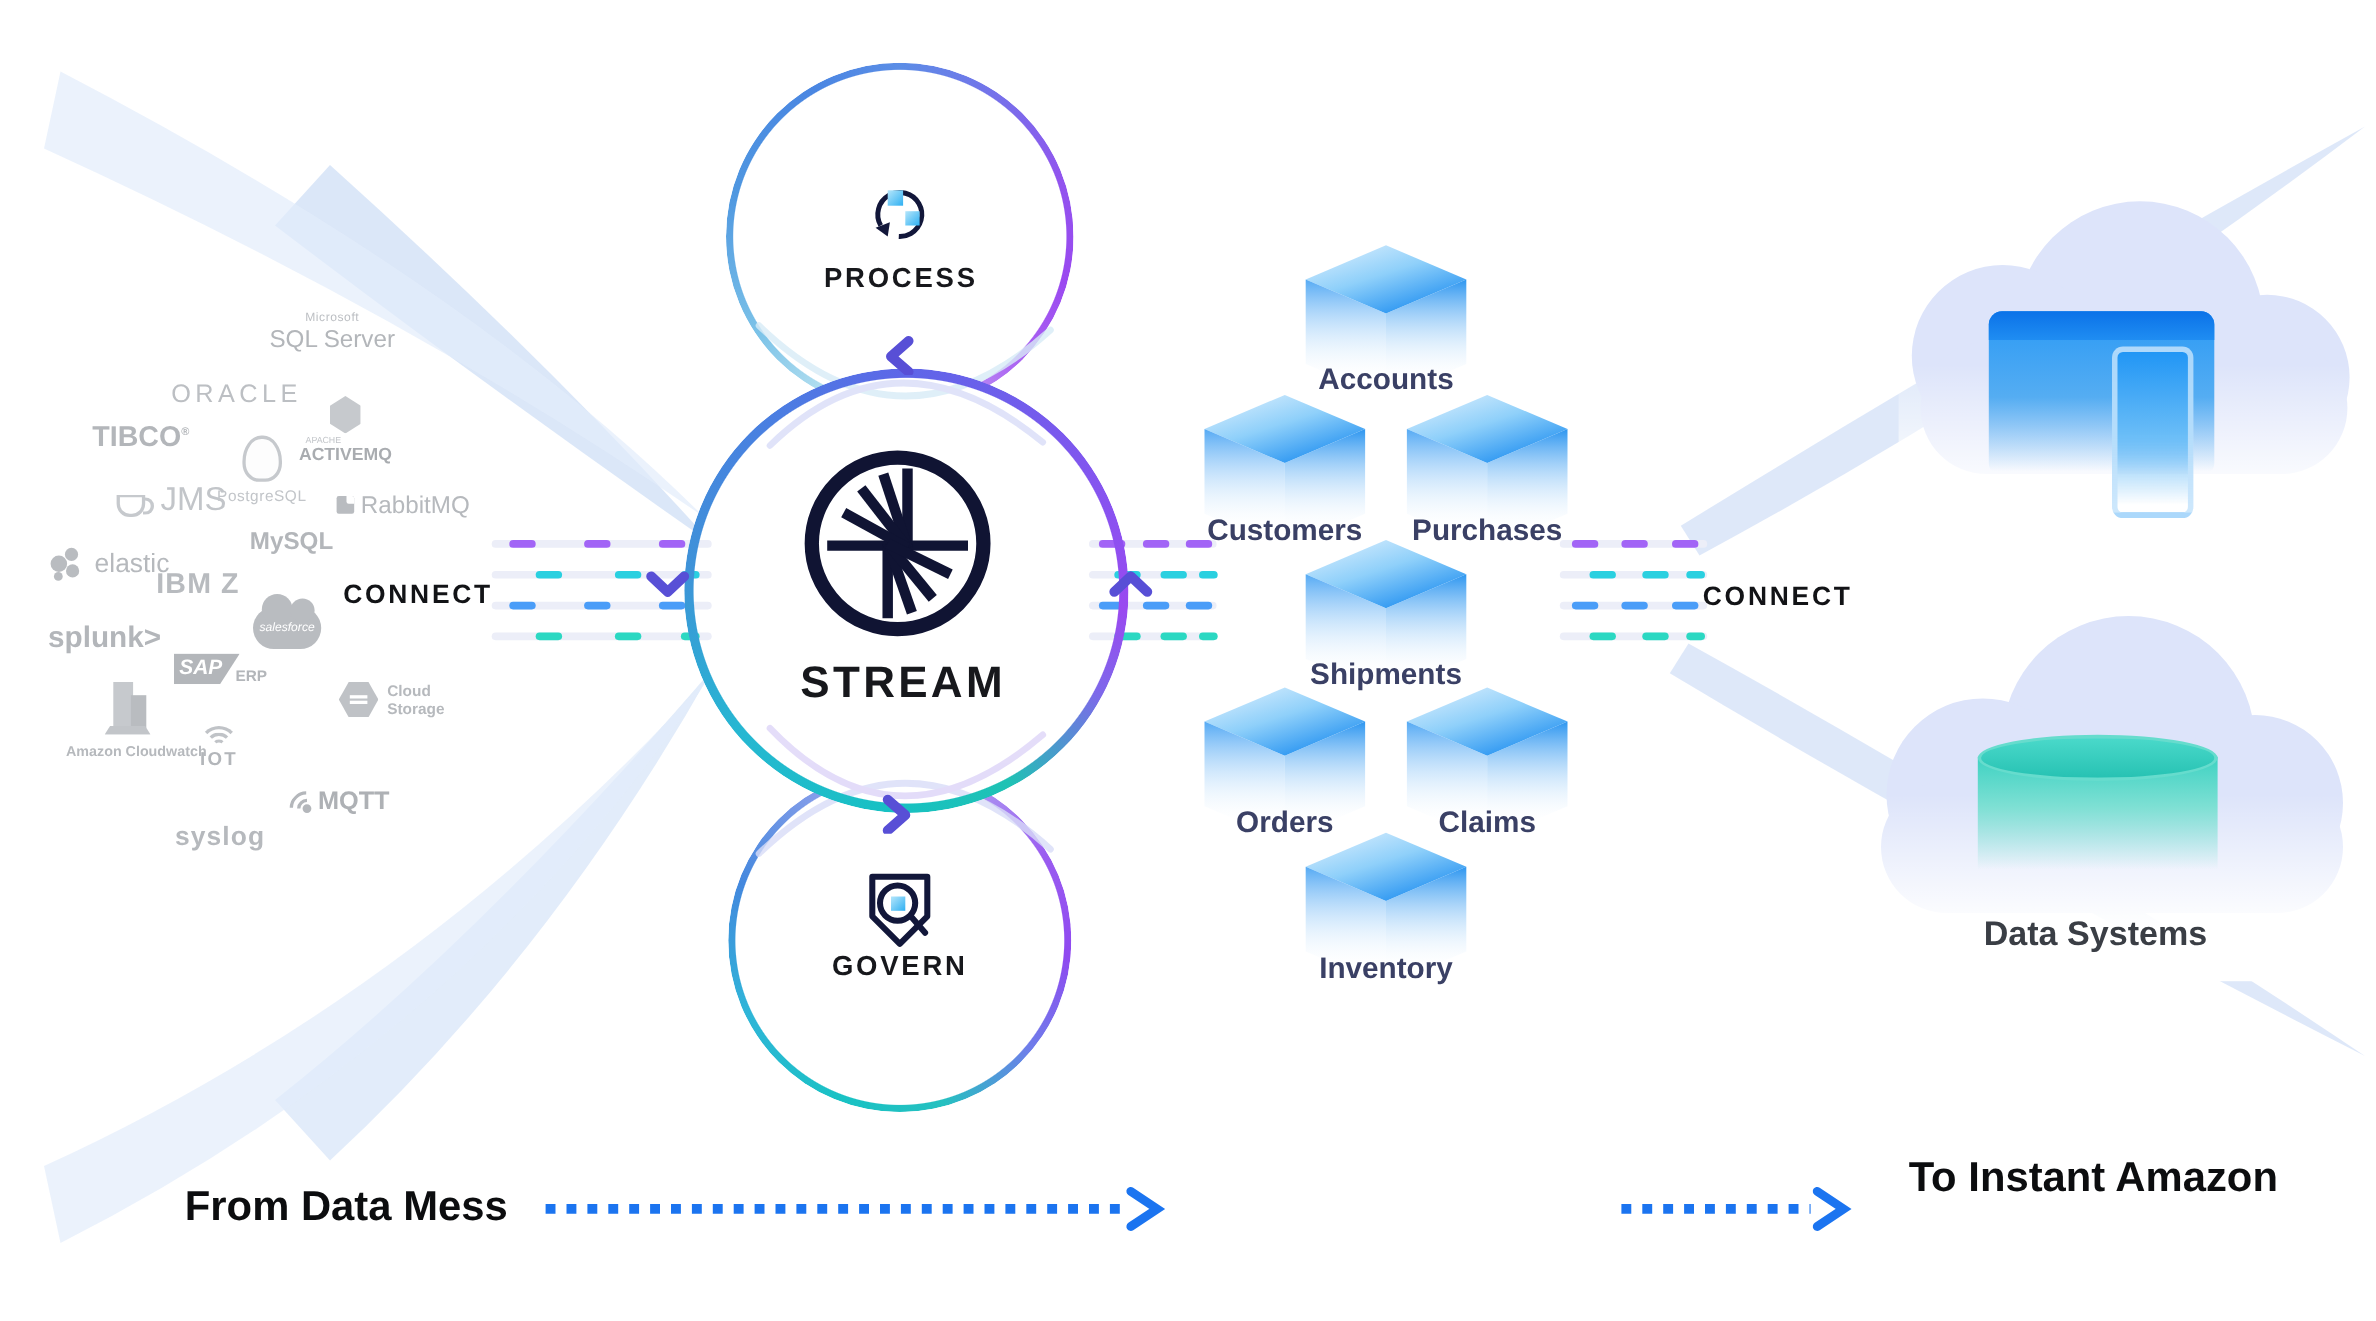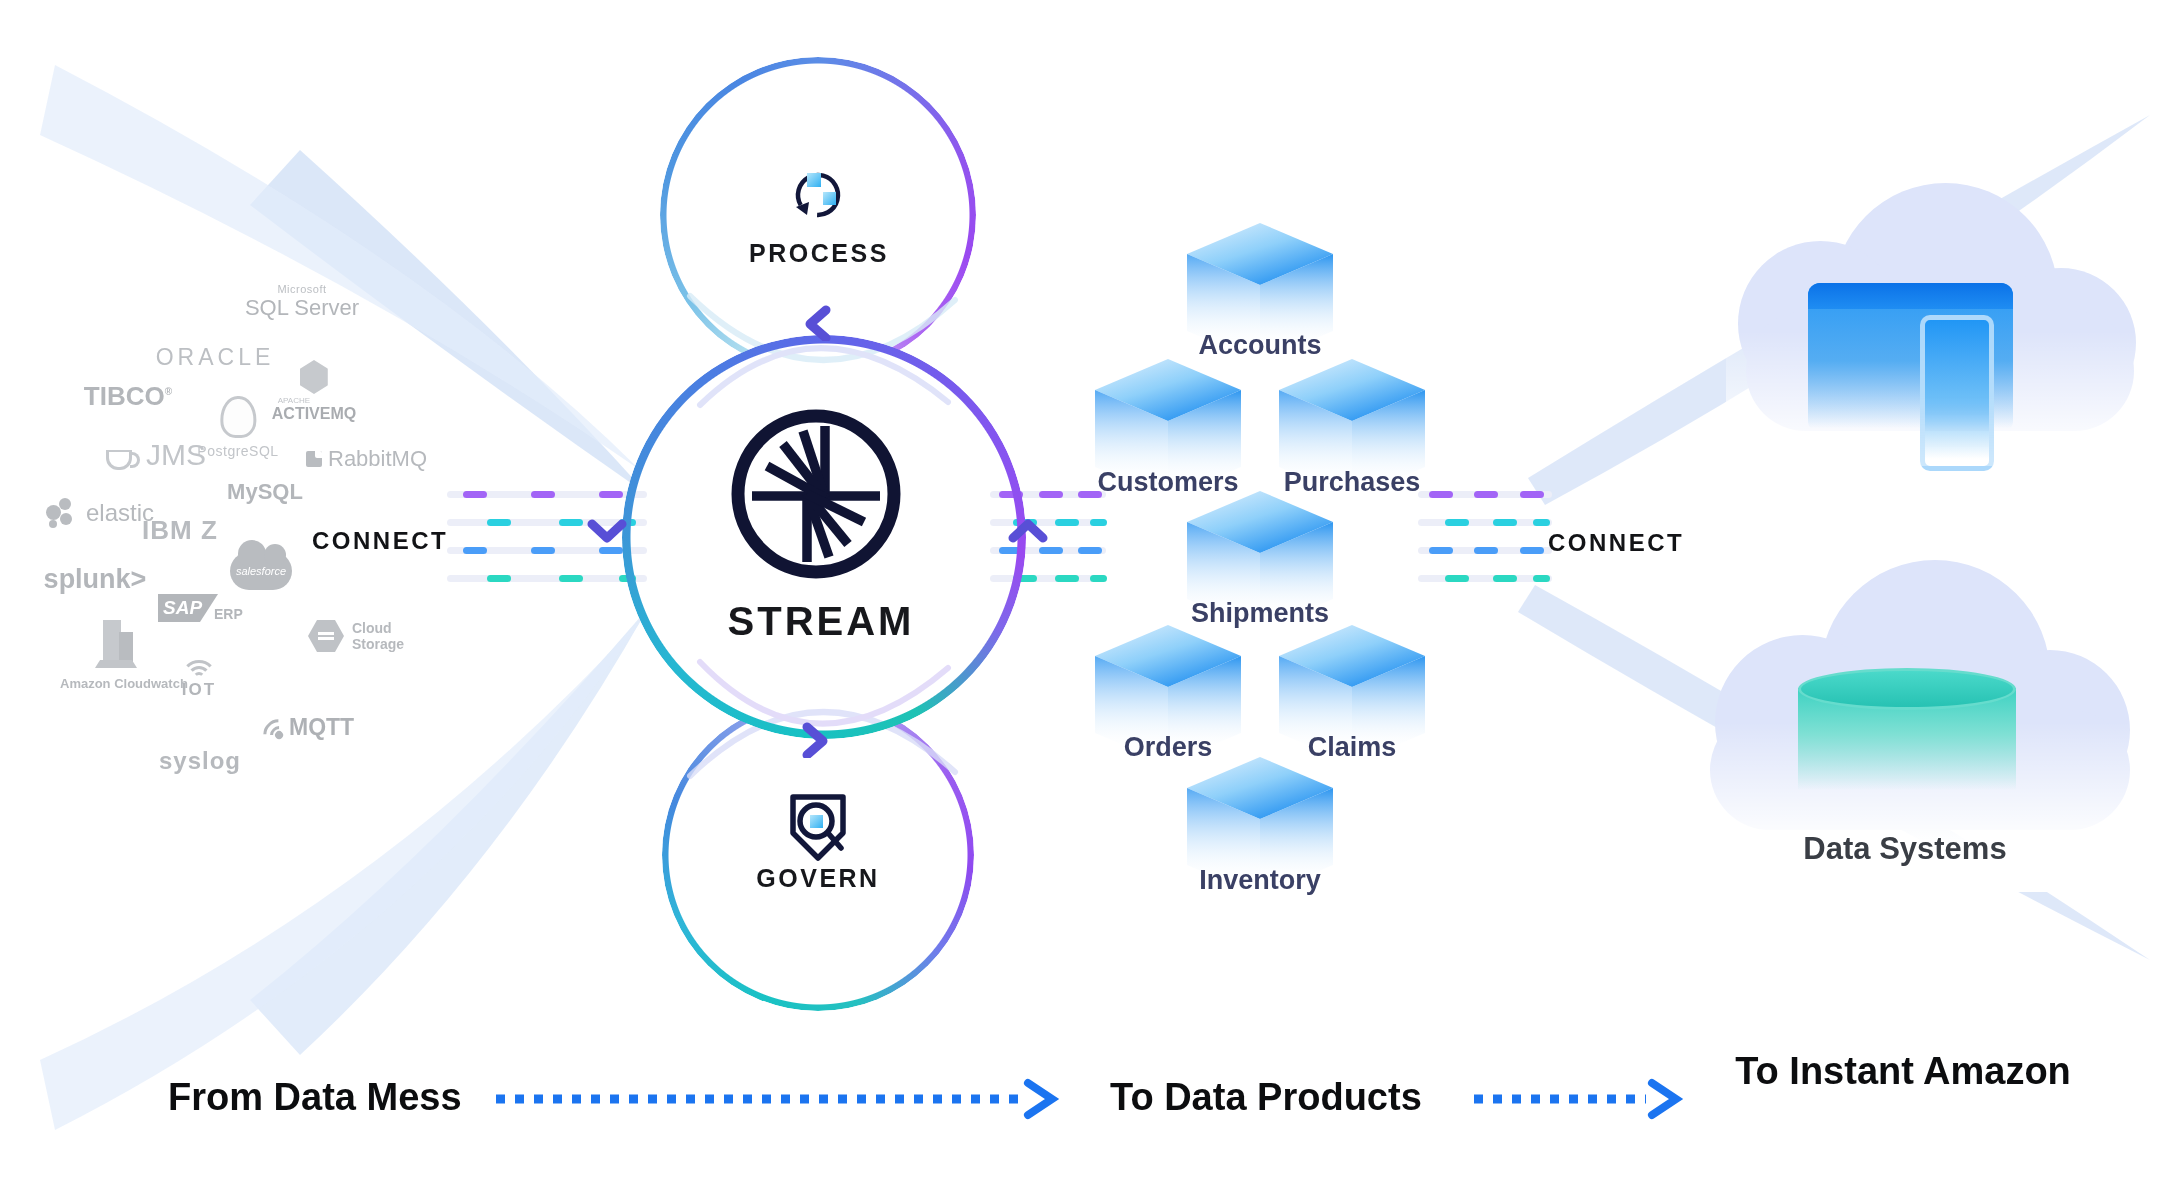--- a/index.html
+++ b/index.html
@@ -489,21 +489,20 @@
         <span class="top"></span>
     </div>
   </div>
   <div class="dest-label" style="left:1905px;top:830px">Data Systems</div>
 
   <div class="foot" style="left:168px;top:1076px">From Data Mess</div>
   <svg class="farrow" style="left:490px;top:1077px" width="572" height="44">
     <line x1="6" y1="22" x2="532" y2="22" stroke="#1b74f0" stroke-width="9" stroke-dasharray="9 10"></line>
     <path d="M538,6 L562,22 L538,38" stroke="#1b74f0" stroke-width="8" fill="none" stroke-linecap="round"></path>
   </svg>
-  <div class="foot" style="left:1110px;top:1076px">To Data Products</div>
   <svg class="farrow" style="left:1468px;top:1077px" width="218" height="44">
     <line x1="6" y1="22" x2="178" y2="22" stroke="#1b74f0" stroke-width="9" stroke-dasharray="9 10"></line>
     <path d="M184,6 L208,22 L184,38" stroke="#1b74f0" stroke-width="8" fill="none" stroke-linecap="round"></path>
   </svg>
   <div class="foot foot-value" style="left:1903px;top:1048px">
     <div>To Instant Amazon</div>
   </div>
 
 </div>
 

